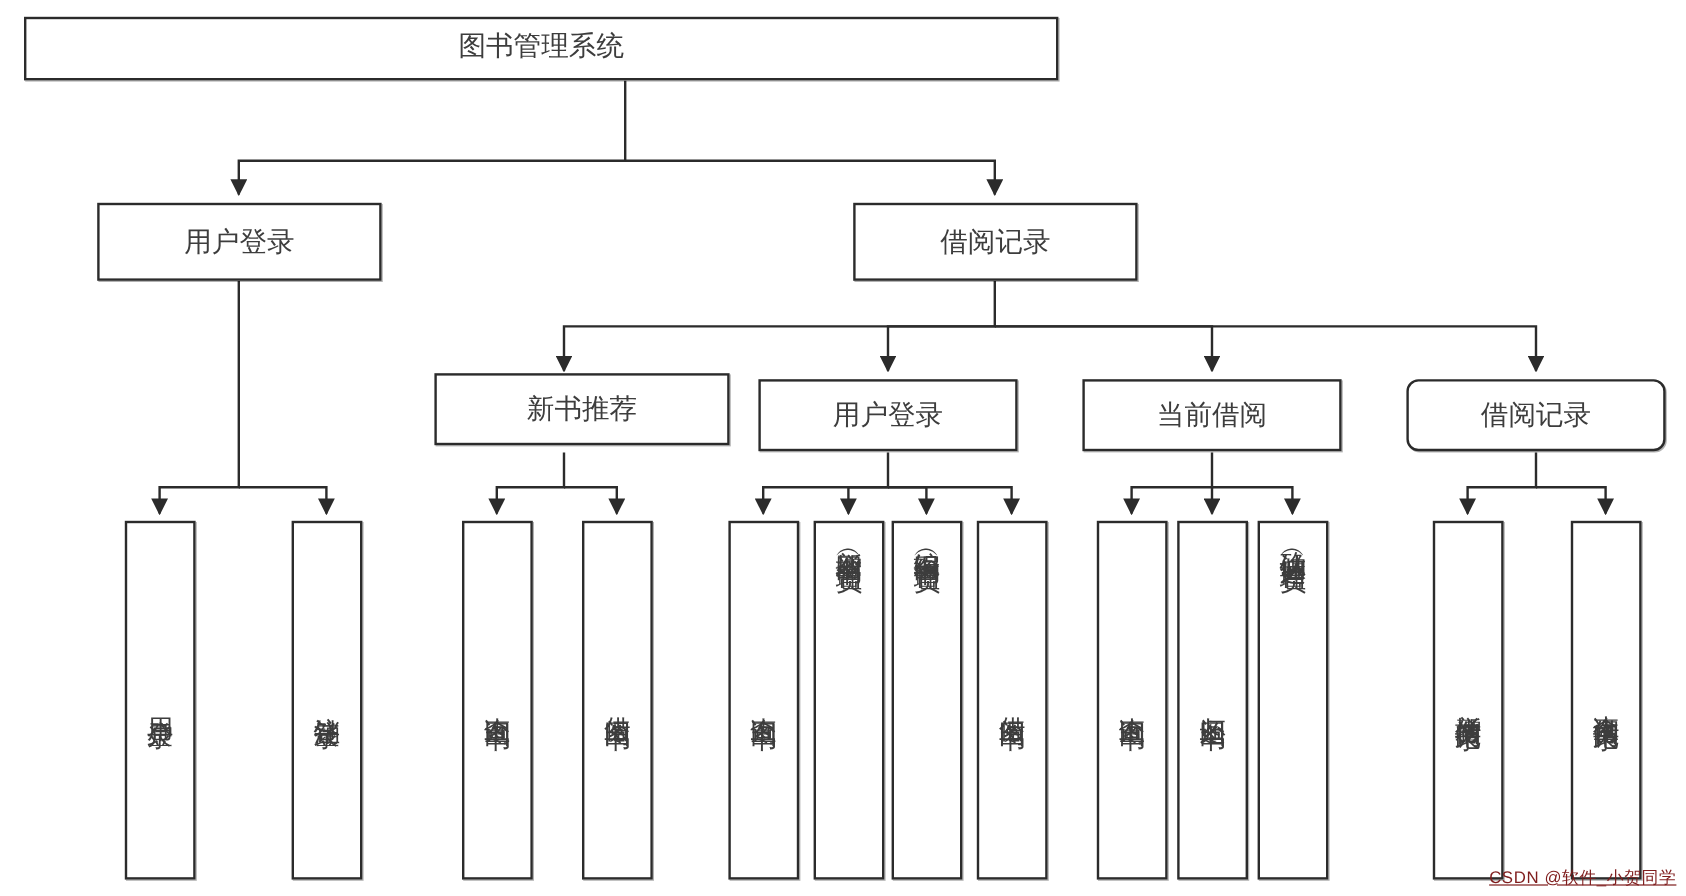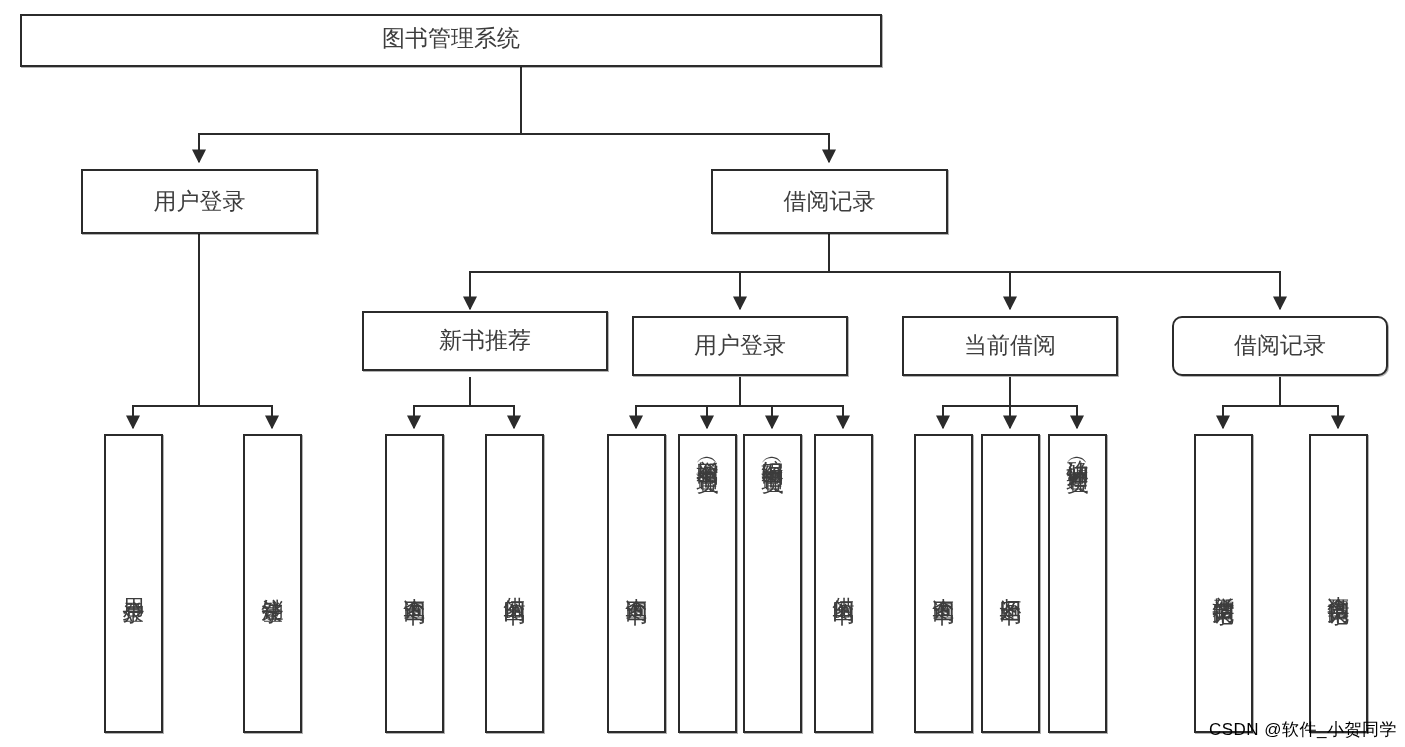--- a/index.html
+++ b/index.html
@@ -67,24 +67,25 @@
   }
   .edge-line {
     stroke: #2b2b2b;
     stroke-width: 2;
     fill: none;
   }
   .watermark {
     position: absolute;
     right: 8px;
     bottom: 6px;
-    font-size: 17px;
-    color: #000000;
+    font-size: 14px;
+    color: #7f1d1d;
     white-space: nowrap;
     letter-spacing: 0.5px;
+    text-decoration: underline;
   }
 </style>
 </head>
 <body>
 
 <div id="canvas">
 
   <svg class="edges" viewBox="0 0 1405 747">
     <defs>
       <marker id="arrow" viewBox="0 0 10 10" refX="9" refY="5" markerWidth="7" markerHeight="7" orient="auto-start-reverse">

